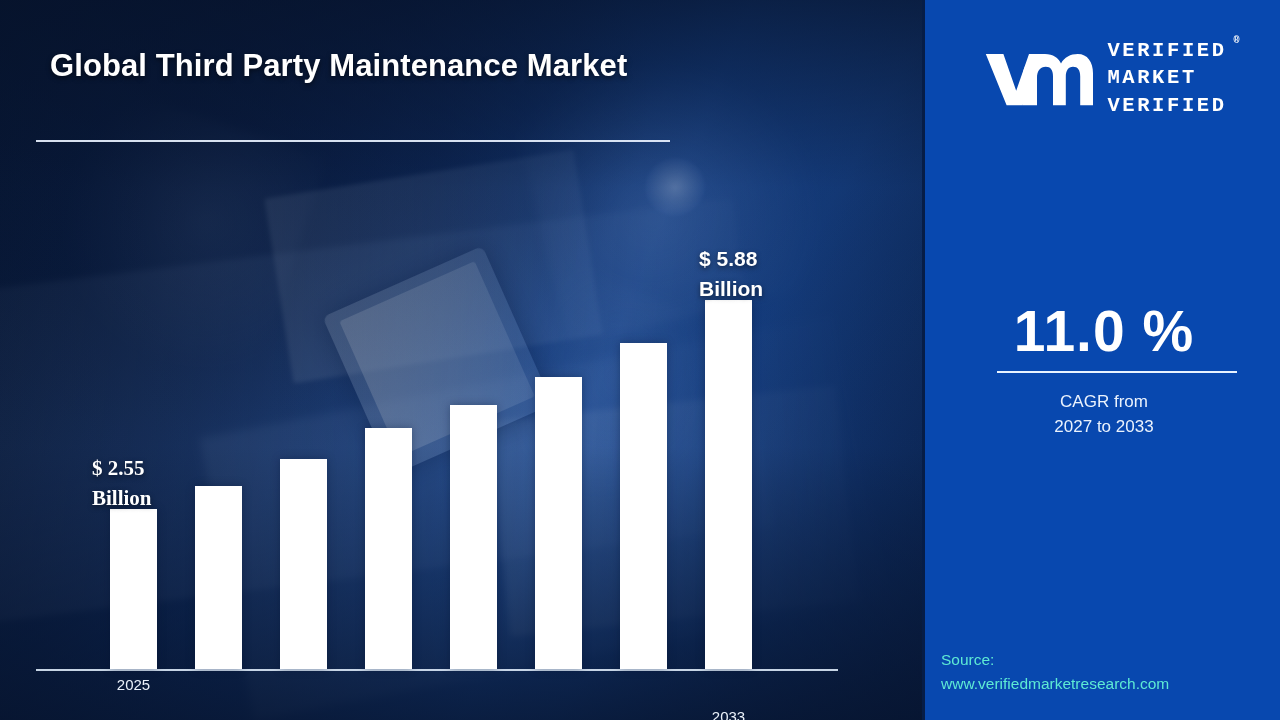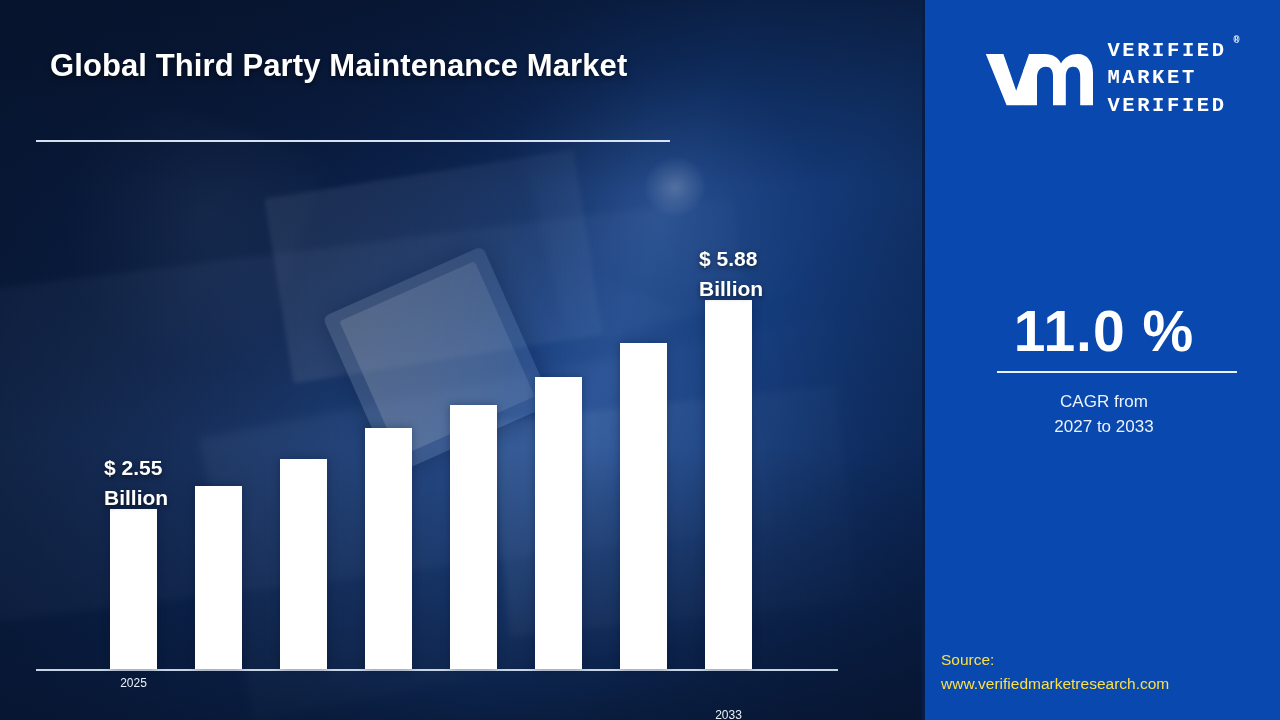--- a/index.html
+++ b/index.html
@@ -113,21 +113,21 @@
     position:absolute; bottom:51px; width:47px;
     background:#ffffff;
     box-shadow:0 0 8px rgba(5,18,45,0.35);
   }
   .bar-label {
     position:absolute; color:#ffffff; font-size:21px; font-weight:bold;
     line-height:1.45; text-align:left; text-shadow:0 2px 5px rgba(0,0,0,0.5);
     white-space:pre-line;
   }
   .tick {
-    position:absolute; top:676px; color:#eaf1fa; font-size:12px;
+    position:absolute; top:676px; color:#eaf1fa; font-size:15px;
     text-align:center; width:110px;
   }
 
   
   .right-panel {
     position:absolute; left:922px; top:0; width:358px; height:720px;
     background:#0848af;
     border-left:3px solid #061d47;
   }
   .logo-wrap {
@@ -150,21 +150,21 @@
   .cagr-rule {
     position:absolute; left:72px; top:371px; width:240px; height:2px;
     background:#e8f3ff;
   }
   .cagr-sub {
     position:absolute; left:0; top:390px; width:358px; text-align:center;
     color:#eaf2fd; font-size:17px; line-height:1.45; white-space:pre-line;
   }
   .source {
     position:absolute; left:16px; bottom:24px; width:340px;
-    color:#fde047; font-size:15.5px; line-height:1.55;
+    color:#5eead4; font-size:15.5px; line-height:1.55;
   }
   .source .url { display:block; }
 </style>
 </head>
 <body>
 
 <div id="stage">
 
   <div class="left-panel">
 
@@ -182,21 +182,21 @@
       <div class="ph tintL"></div>
       <div class="ph vig"></div>
     </div>
 
     <div class="title">Global Third Party Maintenance Market</div>
     <div class="title-rule"></div>
 
     <div class="chart" id="chart">
       <div class="axis"></div>
     <div class="bar" style="left: 110px; height: 160px;"></div>
-        <div class="bar-label" style="left: 104px; top: 453px;">$ 2.55
+        <div class="bar-label" style="left: 92px; top: 453px; font-family: Liberation Serif, serif;">$ 2.55
 Billion</div>
         <div class="bar" style="left: 195px; height: 183px;"></div>
         <div class="bar" style="left: 280px; height: 210px;"></div>
         <div class="bar" style="left: 365px; height: 241px;"></div>
         <div class="bar" style="left: 450px; height: 264px;"></div>
         <div class="bar" style="left: 535px; height: 292px;"></div>
         <div class="bar" style="left: 620px; height: 326px;"></div>
         <div class="bar" style="left: 705px; height: 369px;"></div>
         <div class="bar-label" style="left: 699px; top: 244px;">$ 5.88
 Billion</div>

